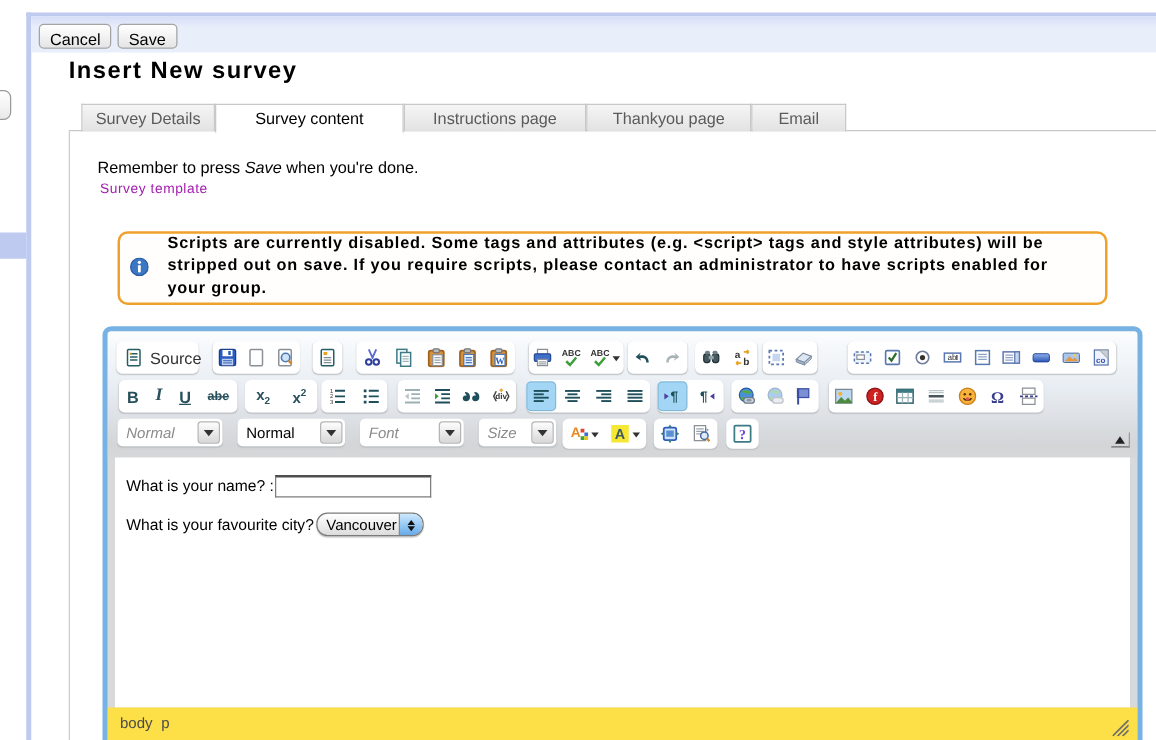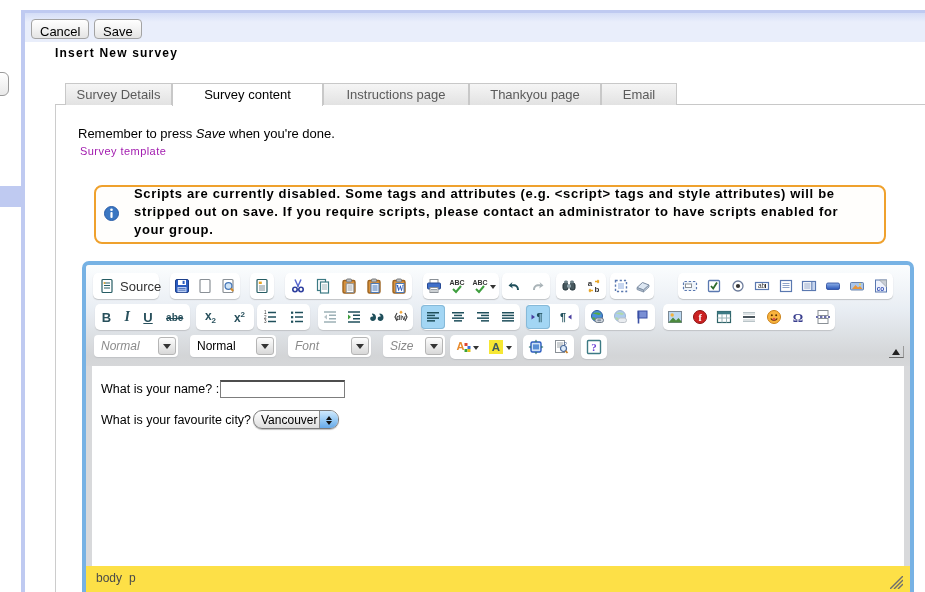--- a/index.html
+++ b/index.html
@@ -14,21 +14,21 @@
 
   .panel { position:absolute; left:21px; top:10px; width:904px; height:582px;
     border-left:4px solid #bfcaf1; border-top:3px solid #bfcaf1; background:#fff; }
 
   .actionbar { position:absolute; left:25px; top:13px; width:900px; height:29px; background:linear-gradient(#d4ddf7, #e9eefb 9px); }
   .actionbar button { position:absolute; top:6px; height:20px; padding:4px 8px;
     font:13px "Lucida Grande",Arial,sans-serif; color:#000;
     border:1px solid #a3a3a3; border-radius:4px;
     background:linear-gradient(#ffffff,#f4f4f4 45%,#e4e4e4); }
 
-  h1.title { position:absolute; left:55px; top:46px; font-size:12px; font-weight:bold; color:#000; letter-spacing:1.2px; }
+  h1.title { position:absolute; left:55px; top:46px; font-size:19px; font-weight:bold; color:#000; letter-spacing:1.2px; }
 
   .tabs { position:absolute; left:0; top:83px; width:925px; height:22px; }
   .tabs .rule { position:absolute; left:55px; right:0; bottom:0; height:1px; background:#c8c8c8; }
   .tab { position:absolute; top:0; height:22px; line-height:22px; text-align:center;
     font-size:13px; color:#5a5a5a; background:linear-gradient(#f5f5f5,#e2e2e2);
     border:1px solid #c8c8c8; border-bottom:none; z-index:1; }
   .tab.active { background:#fff; color:#000; height:23px; z-index:2; }
 
   .vrule { position:absolute; left:55px; top:105px; width:1px; height:487px; background:#ccc; }
 

